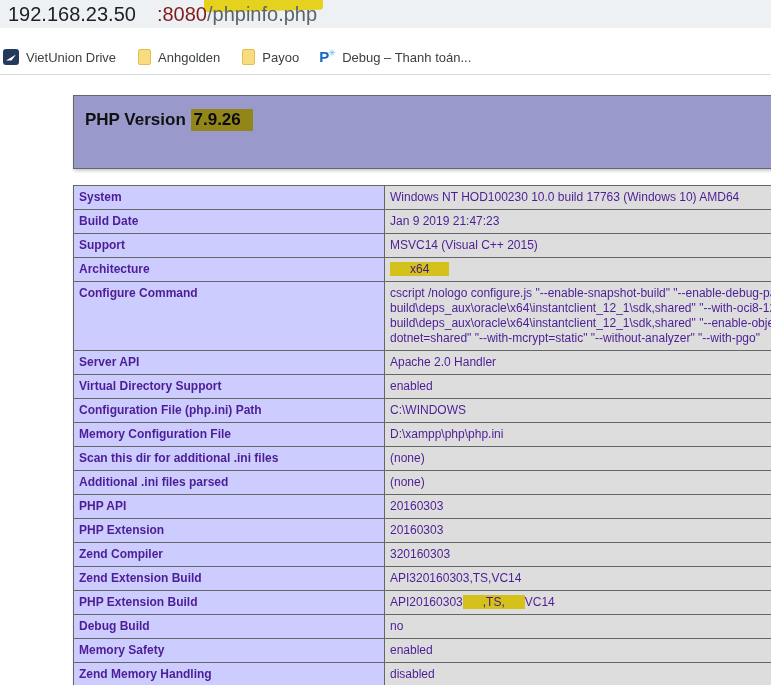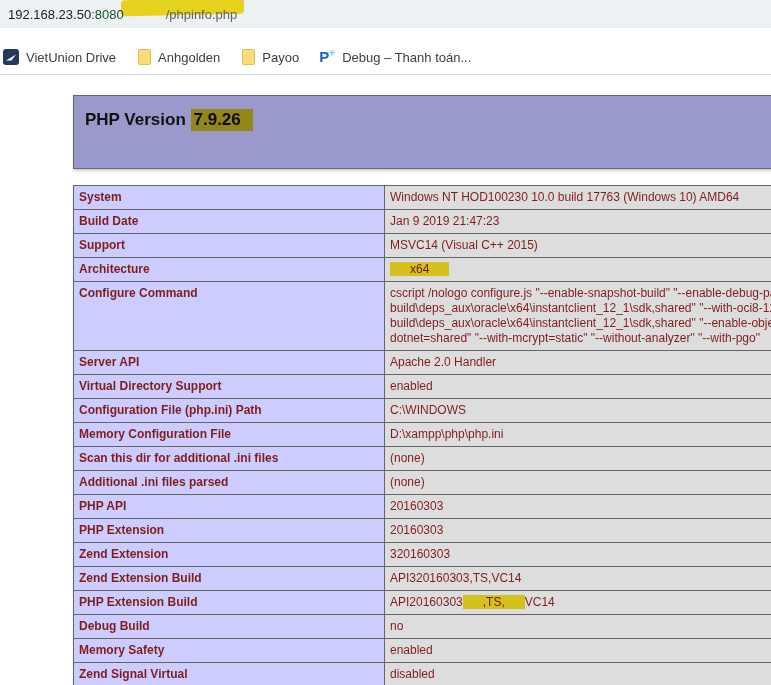--- a/index.html
+++ b/index.html
@@ -1,27 +1,27 @@
 <!DOCTYPE html>
 <html><head>
 <meta charset="utf-8">
 <style>
   html,body{margin:0;padding:0;width:771px;height:685px;overflow:hidden;background:#ffffff;
     font-family:"Liberation Sans","DejaVu Sans",sans-serif;}
   .screen{position:relative;width:771px;height:685px;background:#fff;}
 
   
   .urlbar{height:28px;background:#eef1f3;display:flex;align-items:center;padding-left:8px;
-    font-size:13px;white-space:nowrap;}
+    font-size:20px;white-space:nowrap;}
   .url-host{color:#202124;}
-  .url-muted{color:#14532d;}
+  .url-muted{color:#7f1d1d;margin-left:21px;}
   .url-path-wrap{position:relative;color:#5f6368;display:inline-block;}
   .url-highlight{position:absolute;left:-3px;right:-6px;top:-8px;height:16px;
     background:#f5df1f;mix-blend-mode:multiply;border-radius:4px;transform:rotate(-1.2deg);}
-  .url-path-text{position:relative;margin-left:42px;}
+  .url-path-text{position:relative;}
 
   .bookmarks-bar{height:34px;background:#ffffff;border-bottom:1px solid #d7dadd;
     display:flex;align-items:center;padding-left:3px;margin-top:12px;}
   .bm-item{display:flex;align-items:center;margin-right:20px;cursor:pointer;
     font-size:13px;color:#3c4043;white-space:nowrap;}
   .bm-item .fav{width:16px;height:16px;margin-right:7px;flex:0 0 16px;position:relative;}
   .fav-vu{background:#23395d;border-radius:3px;}
   .fav-vu svg{position:absolute;left:1px;top:1px;}
   .fav-note{width:13px !important;flex-basis:13px !important;height:15px;margin-left:2px;
     background:#f8dc7e;border:1px solid #e3bd56;border-radius:2px;box-sizing:border-box;}
@@ -33,21 +33,21 @@
   .hdr-box{margin-left:73px;width:934px;box-sizing:border-box;height:74px;
     background:#9999cc;border:1px solid #666;box-shadow:1px 2px 3px #ccc;
     padding:14px 11px;}
   .hdr-box h1{margin:0;font-size:17px;font-weight:bold;color:#111;}
   .marker{background:#f5df1f;mix-blend-mode:multiply;padding:0 20px;}
   .marker-hdr{padding:1px 12px 2px 3px;}
 
   table.info{margin:16px 0 0 73px;width:934px;border-collapse:collapse;
     box-shadow:1px 2px 3px #ccc;table-layout:fixed;}
   table.info td{border:1px solid #666;padding:4px 5px;font-size:12px;line-height:15px;
-    vertical-align:baseline;color:#7f1d1d;}
+    vertical-align:baseline;color:#4c1d95;}
   td.e{background:#ccccff;font-weight:bold;width:300px;}
   td.v{background:#dddddd;overflow:hidden;}
   .cmd-line{white-space:pre;}
 </style>
 </head>
 <body>
 
 <div class="screen">
 
   <div class="urlbar">
@@ -137,41 +137,41 @@
           </tr>
           <tr>
             <td class="e">PHP API</td>
             <td class="v">20160303</td>
           </tr>
           <tr>
             <td class="e">PHP Extension</td>
             <td class="v">20160303</td>
           </tr>
           <tr>
-            <td class="e">Zend Extension</td>
+            <td class="e">Zend Compiler</td>
             <td class="v">320160303</td>
           </tr>
           <tr>
             <td class="e">Zend Extension Build</td>
             <td class="v">API320160303,TS,VC14</td>
           </tr>
           <tr>
             <td class="e">PHP Extension Build</td>
             <td class="v">API20160303<span class="marker">,TS,</span>VC14</td>
           </tr>
           <tr>
             <td class="e">Debug Build</td>
             <td class="v">no</td>
           </tr>
           <tr>
             <td class="e">Memory Safety</td>
             <td class="v">enabled</td>
           </tr>
           <tr>
-            <td class="e">Zend Signal Virtual</td>
+            <td class="e">Zend Memory Handling</td>
             <td class="v">disabled</td>
           </tr>
           <tr>
             <td class="e">Zend Memory Manager</td>
             <td class="v">enabled</td>
           </tr>
         </tbody>
     </table>
   </div>
 

